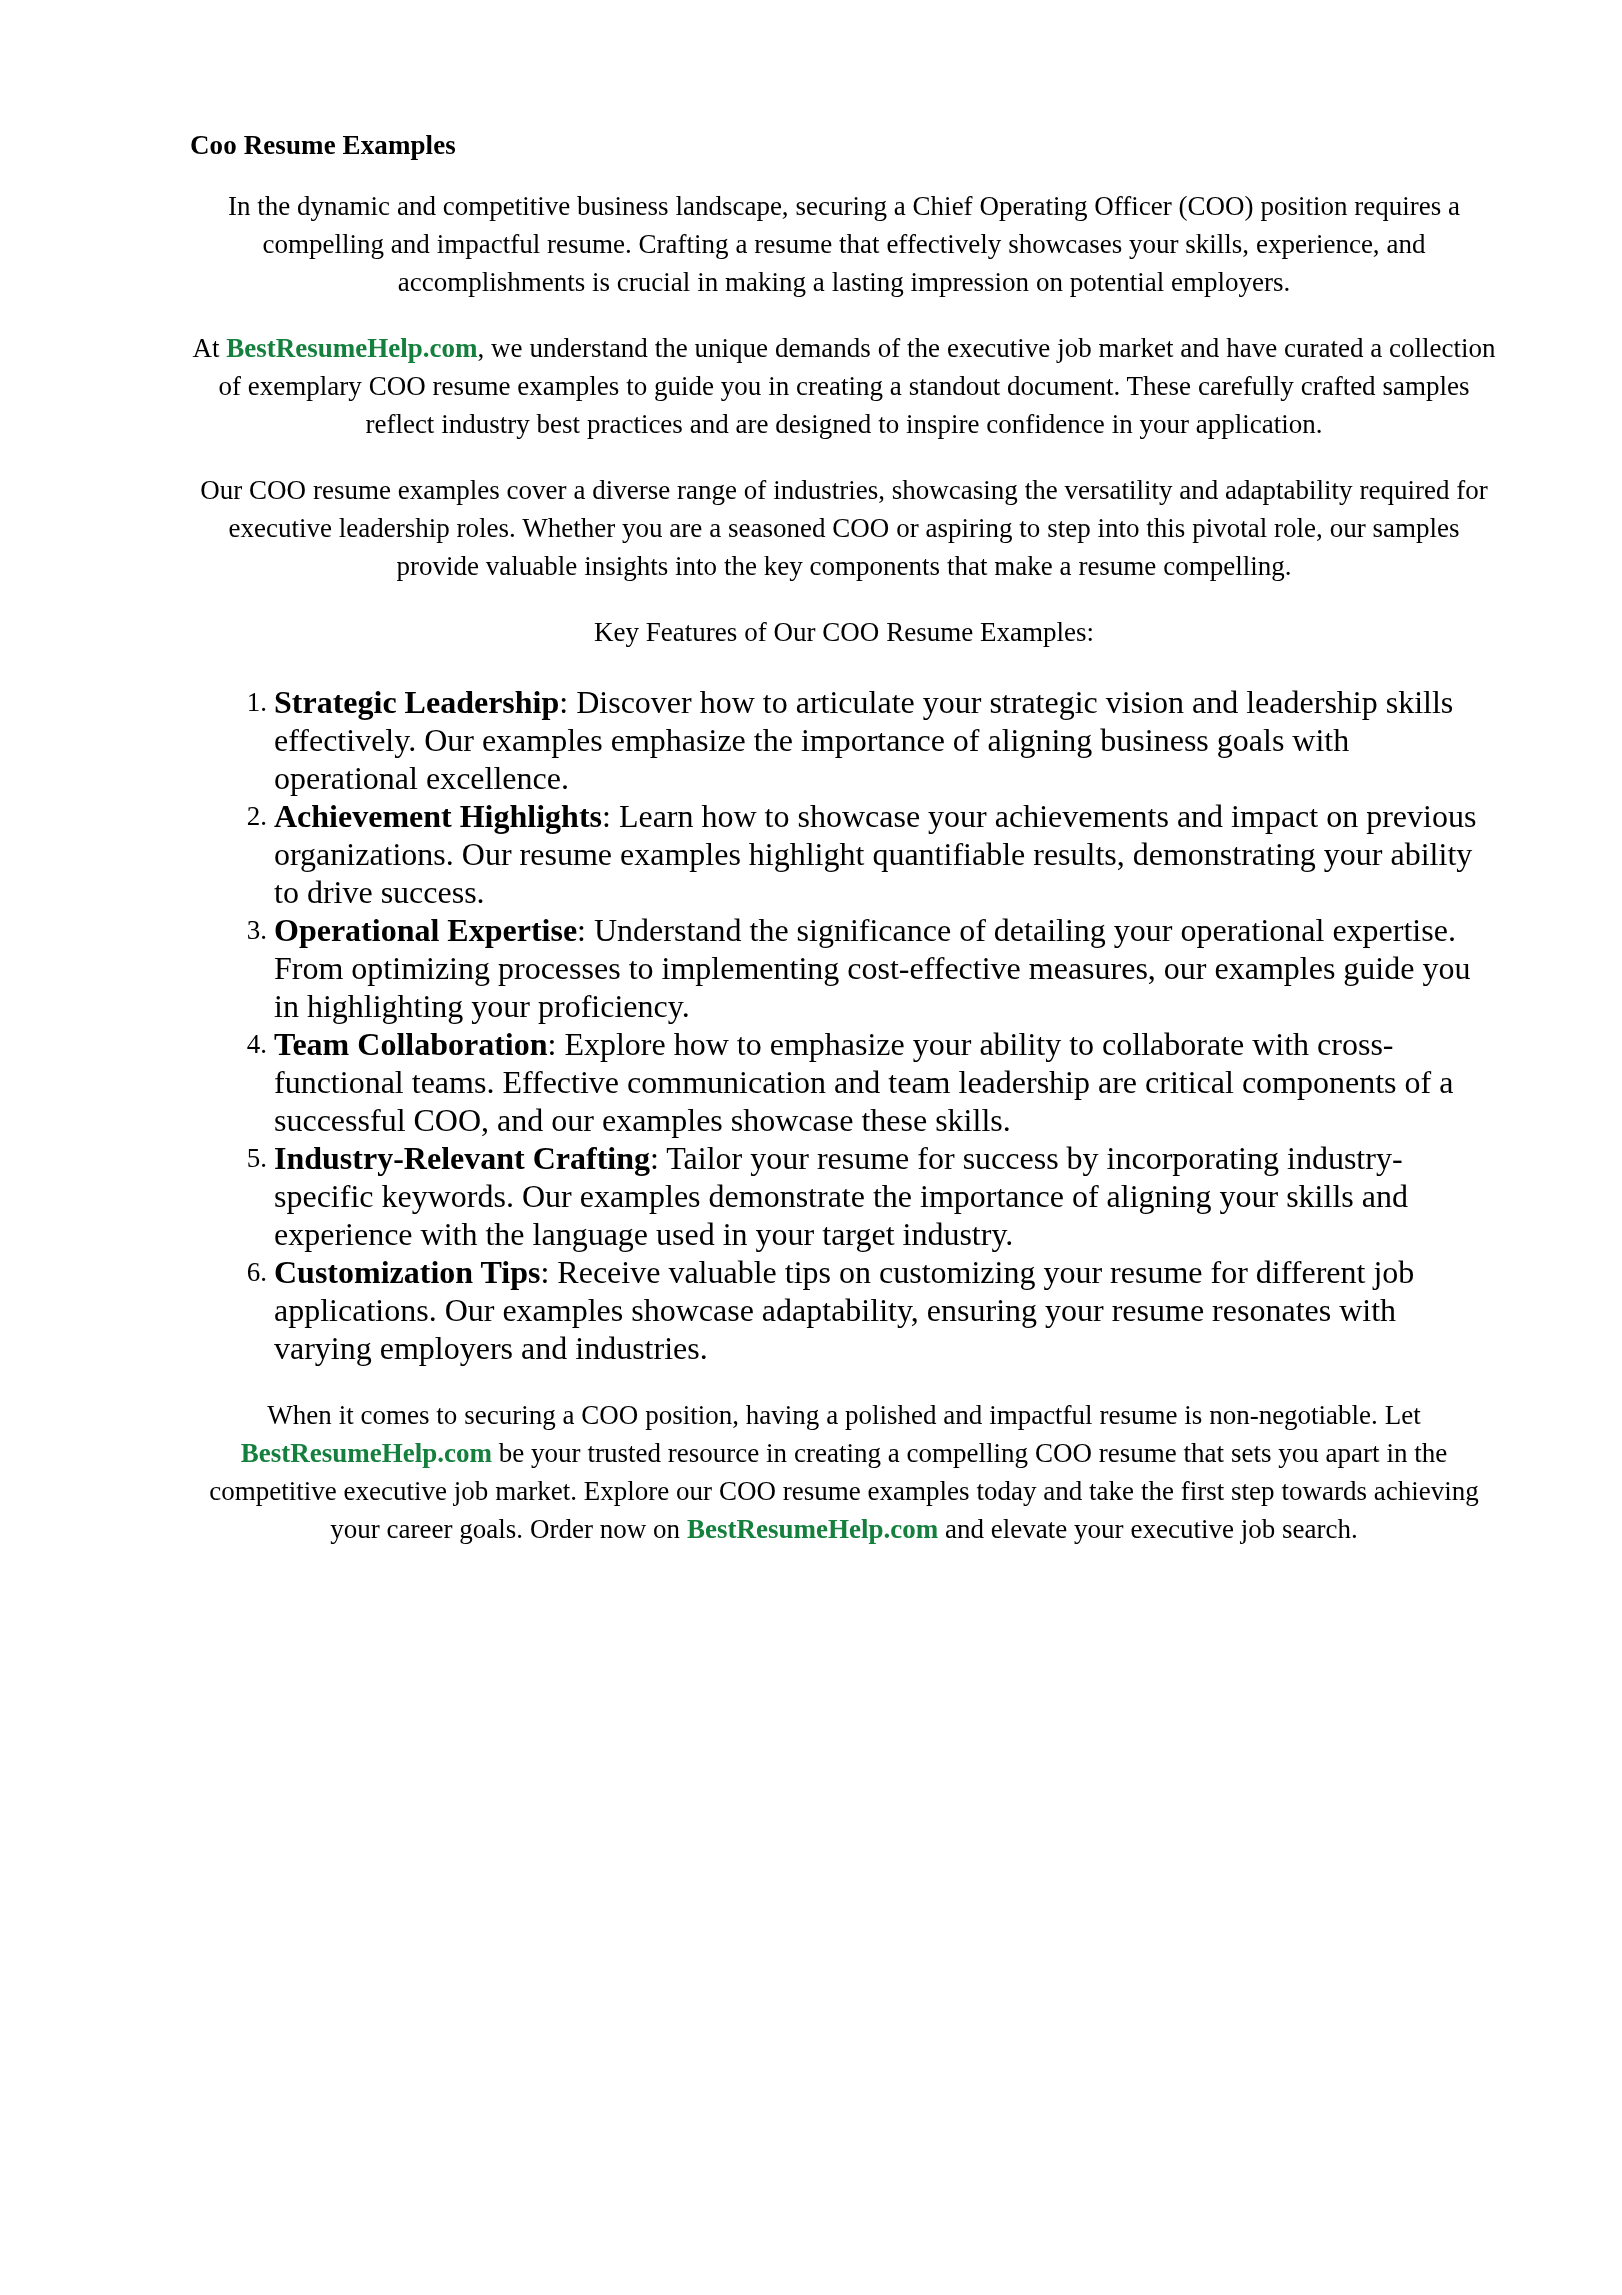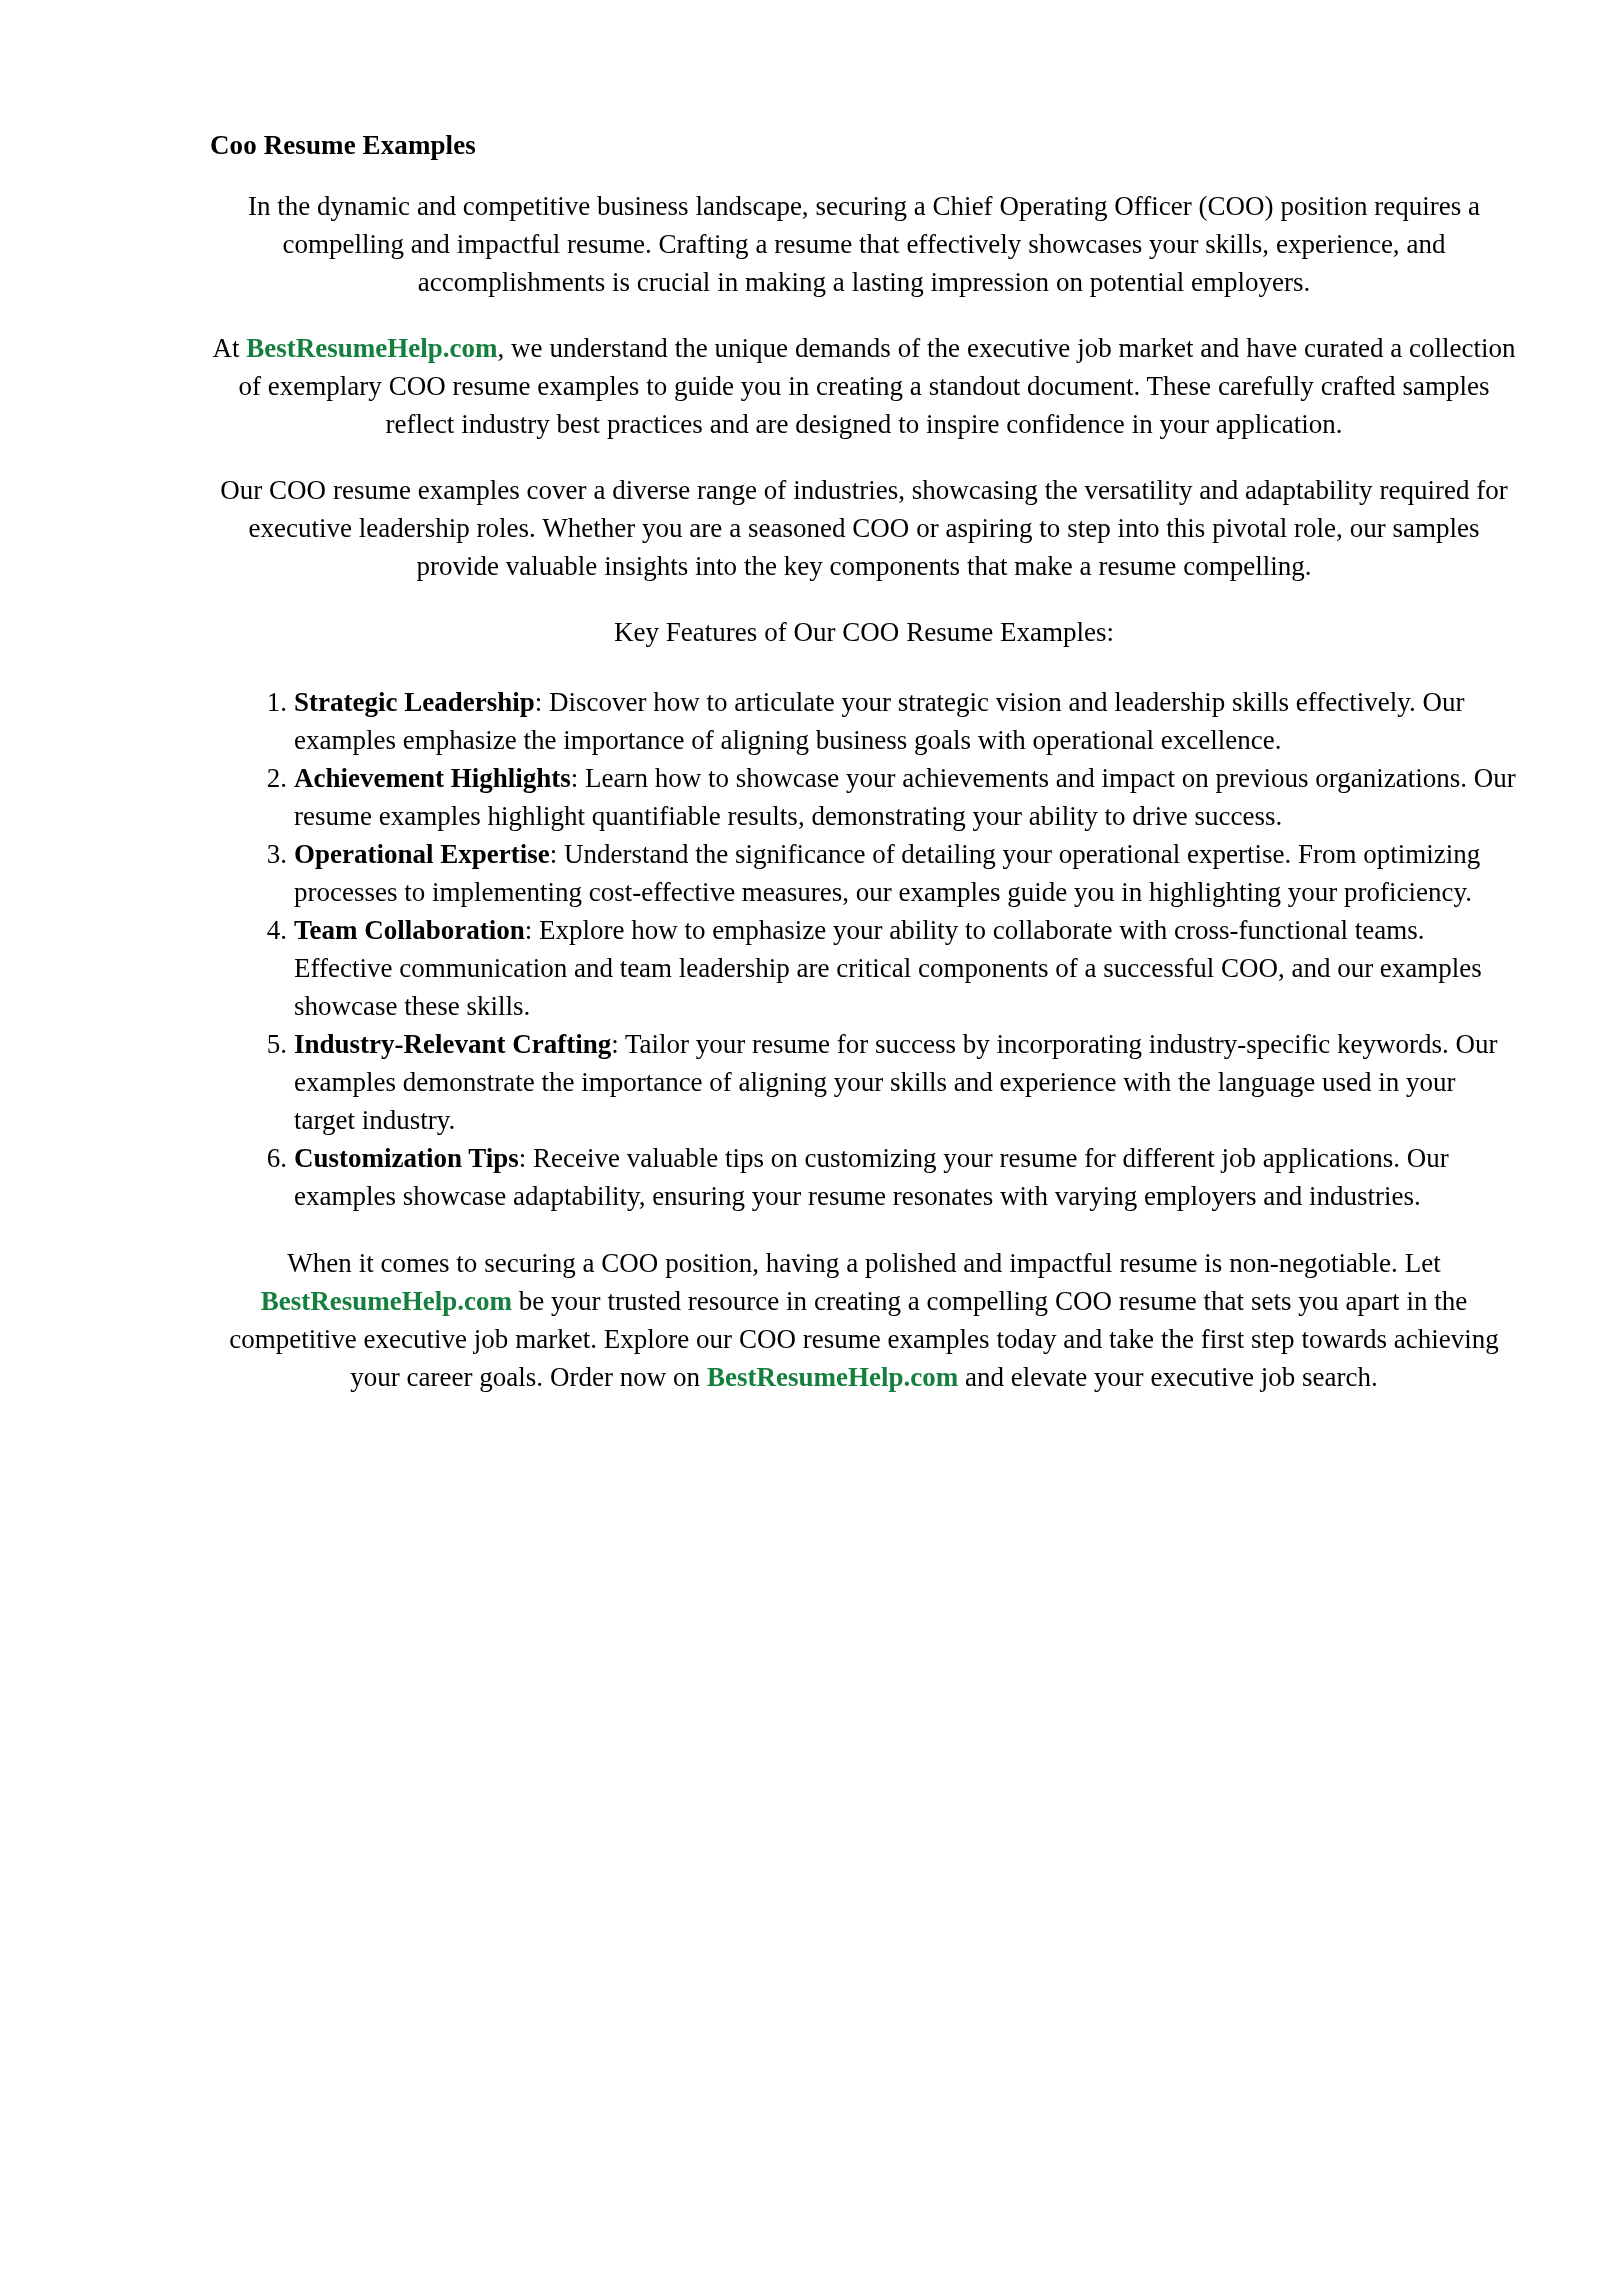--- a/index.html
+++ b/index.html
@@ -18,21 +18,20 @@
     overflow: hidden;
     font-family: "Liberation Serif", "DejaVu Serif", serif;
     color: #000000;
   }
 
   .content {
     position: absolute;
     left: 190px;
     top: 129px;
     width: 1308px;
-    margin-left: 20px;
   }
 
   .doc-title {
     font-size: 27px;
     font-weight: bold;
     line-height: 1.22;
     margin: 0 0 25px 0;
     letter-spacing: 0.1px;
   }
 
@@ -58,21 +57,21 @@
   ol.features {
     margin: 0 0 29px 0;
     padding: 0 0 0 0;
     list-style: none;
     counter-reset: feat;
   }
 
   ol.features > li {
     position: relative;
     counter-increment: feat;
-    font-size: 27px;
+    font-size: 32px;
     line-height: 38px;
     padding-left: 84px;
     margin: 0;
   }
 
   ol.features > li::before {
     content: counter(feat) ".";
     position: absolute;
     left: 42px;
     top: 0;

